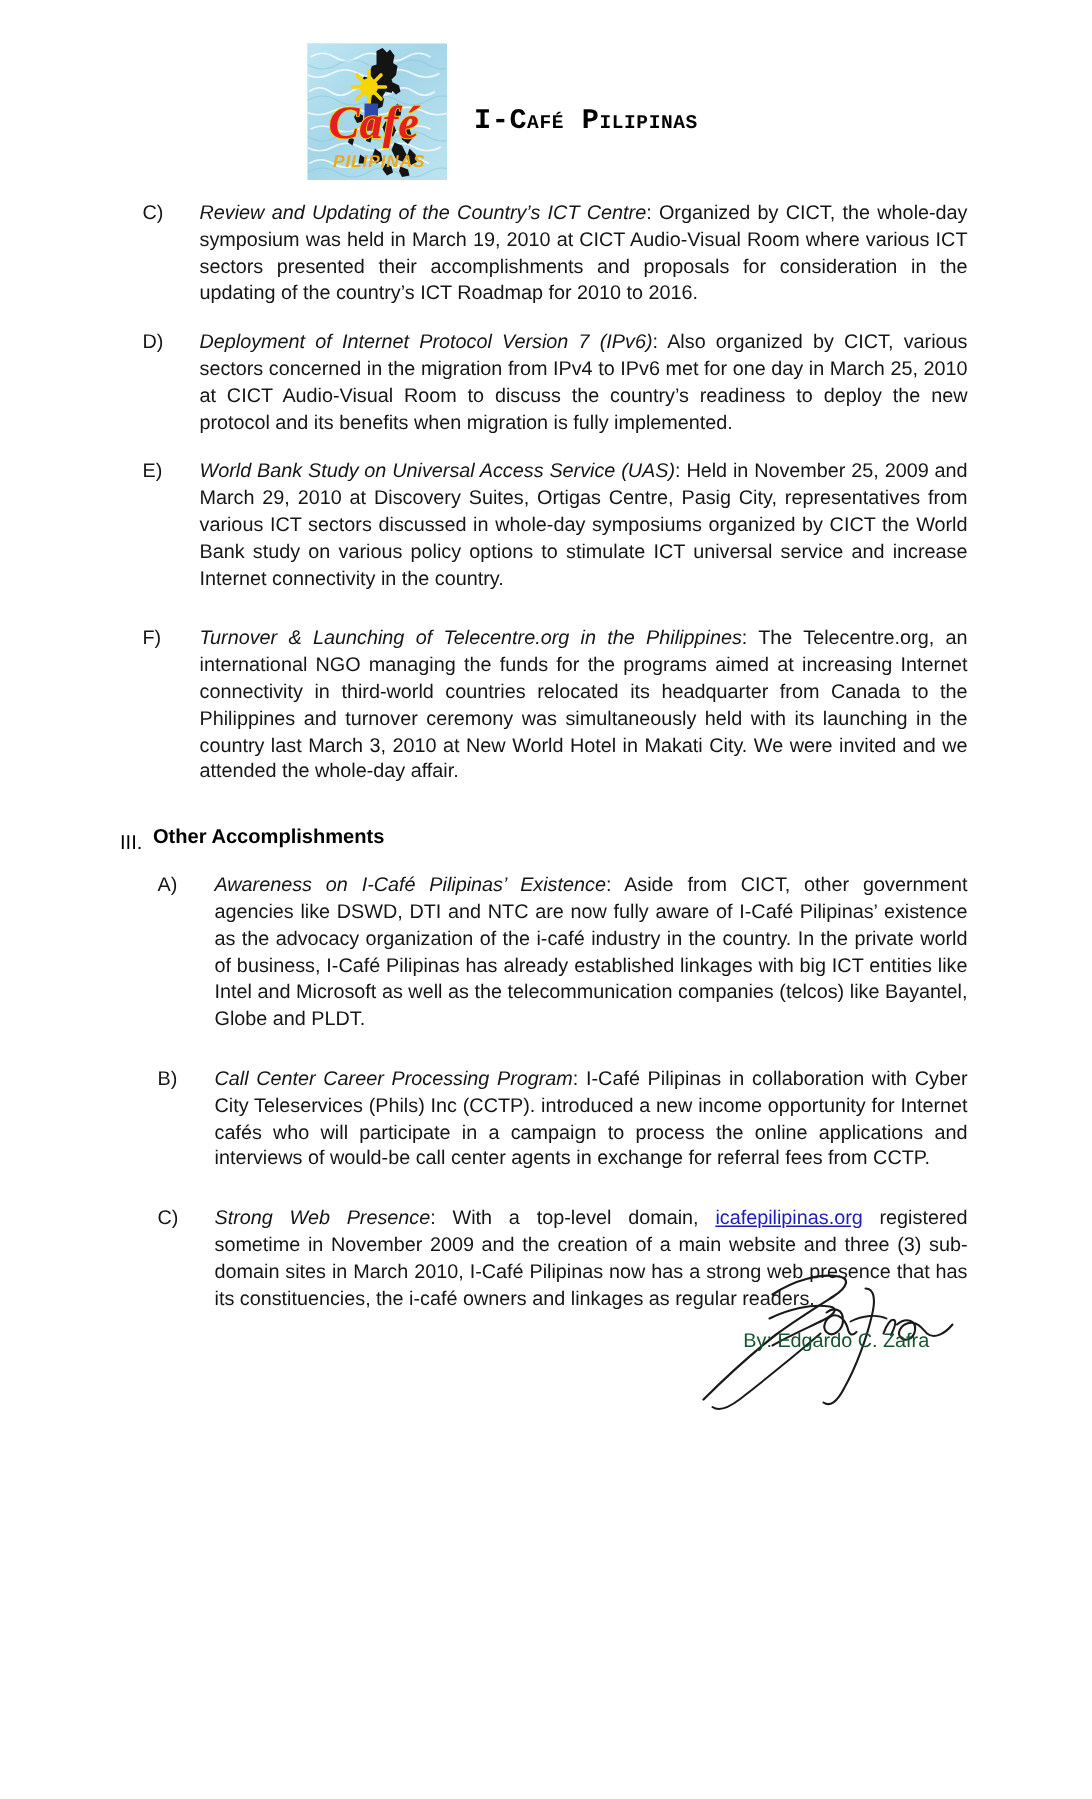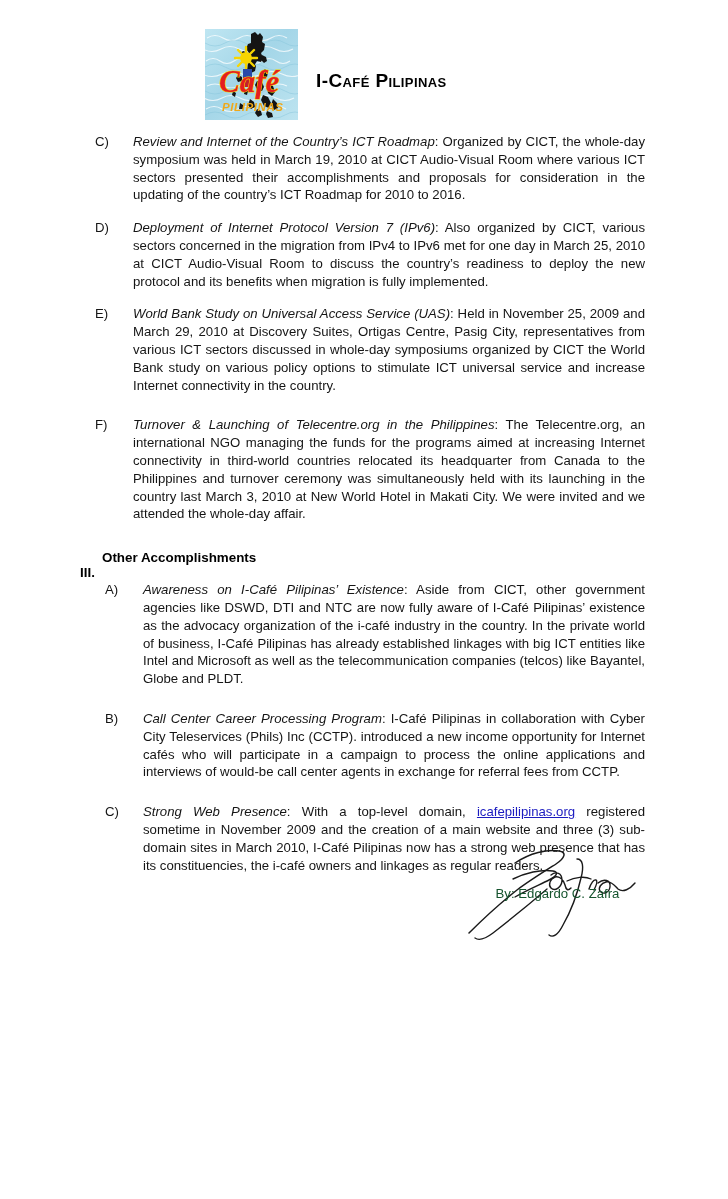--- a/index.html
+++ b/index.html
@@ -37,20 +37,21 @@
   .header-title {
     position: absolute;
     left: 316px;
     top: 42px;
     font-size: 19px;
     font-weight: bold;
     font-variant: small-caps;
     letter-spacing: 0.4px;
     line-height: 1;
     white-space: nowrap;
+    font-family: Liberation Mono, monospace;
   }
 
   
   .content {
     position: absolute;
     left: 0;
     top: 133px;
     width: 728px;
   }
 
@@ -87,22 +88,22 @@
   .section-heading {
     position: relative;
     margin: 0 0 14px 0;
     padding-left: 80px;
     font-size: 13.4px;
     line-height: 18px;
   }
   .section-heading .num {
     position: absolute;
     left: 80px;
-    top: 15px;
-    font-weight: bold;
+    top: 4px;
+    font-weight: normal;
   }
   .section-heading .htxt {
     display: inline-block;
     margin-left: 22px;
     font-weight: bold;
   }
 
   a.weblink {
     color: #1b1bc0;
     text-decoration: underline;
@@ -218,21 +219,21 @@
 
   <div class="header-title">I-Café Pilipinas</div>
 </div>
 
 <div class="content">
 
   <div class="group-alpha">
 
     <p class="item">
       <span class="marker">C)</span>
-      <span class="body"><span class="ttl">Review and Internet of the Country’s ICT Roadmap</span><span>: Organized by CICT, the whole-day symposium was held in March 19, 2010 at CICT Audio-Visual Room where various ICT sectors presented their accomplishments and proposals for consideration in the updating of the country’s ICT Roadmap for 2010 to 2016.</span></span>
+      <span class="body"><span class="ttl">Review and Updating of the Country’s ICT Centre</span><span>: Organized by CICT, the whole-day symposium was held in March 19, 2010 at CICT Audio-Visual Room where various ICT sectors presented their accomplishments and proposals for consideration in the updating of the country’s ICT Roadmap for 2010 to 2016.</span></span>
     </p>
 
     <p class="item">
       <span class="marker">D)</span>
       <span class="body"><span class="ttl">Deployment of Internet Protocol Version 7 (IPv6)</span><span>: Also organized by CICT, various sectors concerned in the migration from IPv4 to IPv6 met for one day in March 25, 2010 at CICT Audio-Visual Room to discuss the country’s readiness to deploy the new protocol and its benefits when migration is fully implemented.</span></span>
     </p>
 
     <p class="item gap-lg">
       <span class="marker">E)</span>
       <span class="body"><span class="ttl">World Bank Study on Universal Access Service (UAS)</span><span>: Held in November 25, 2009 and March 29, 2010 at Discovery Suites, Ortigas Centre, Pasig City, representatives from various ICT sectors discussed in whole-day symposiums organized by CICT the World Bank study on various policy options to stimulate ICT universal service and increase Internet connectivity in the country.</span></span>

